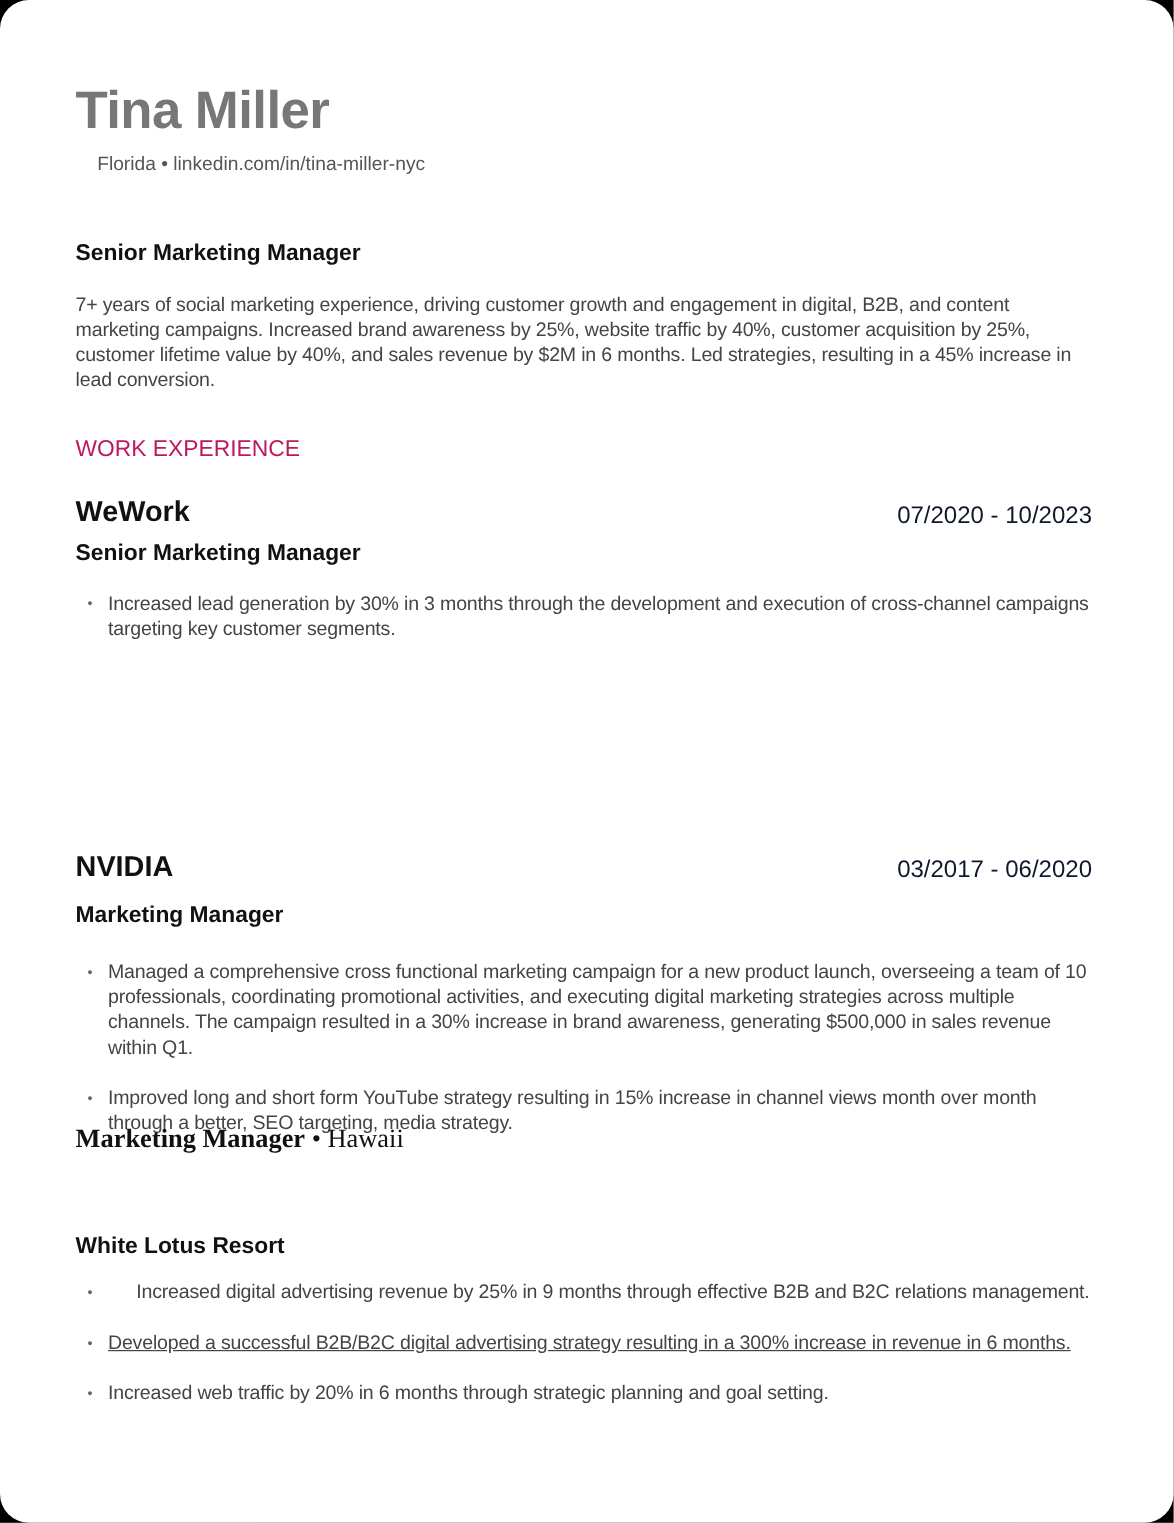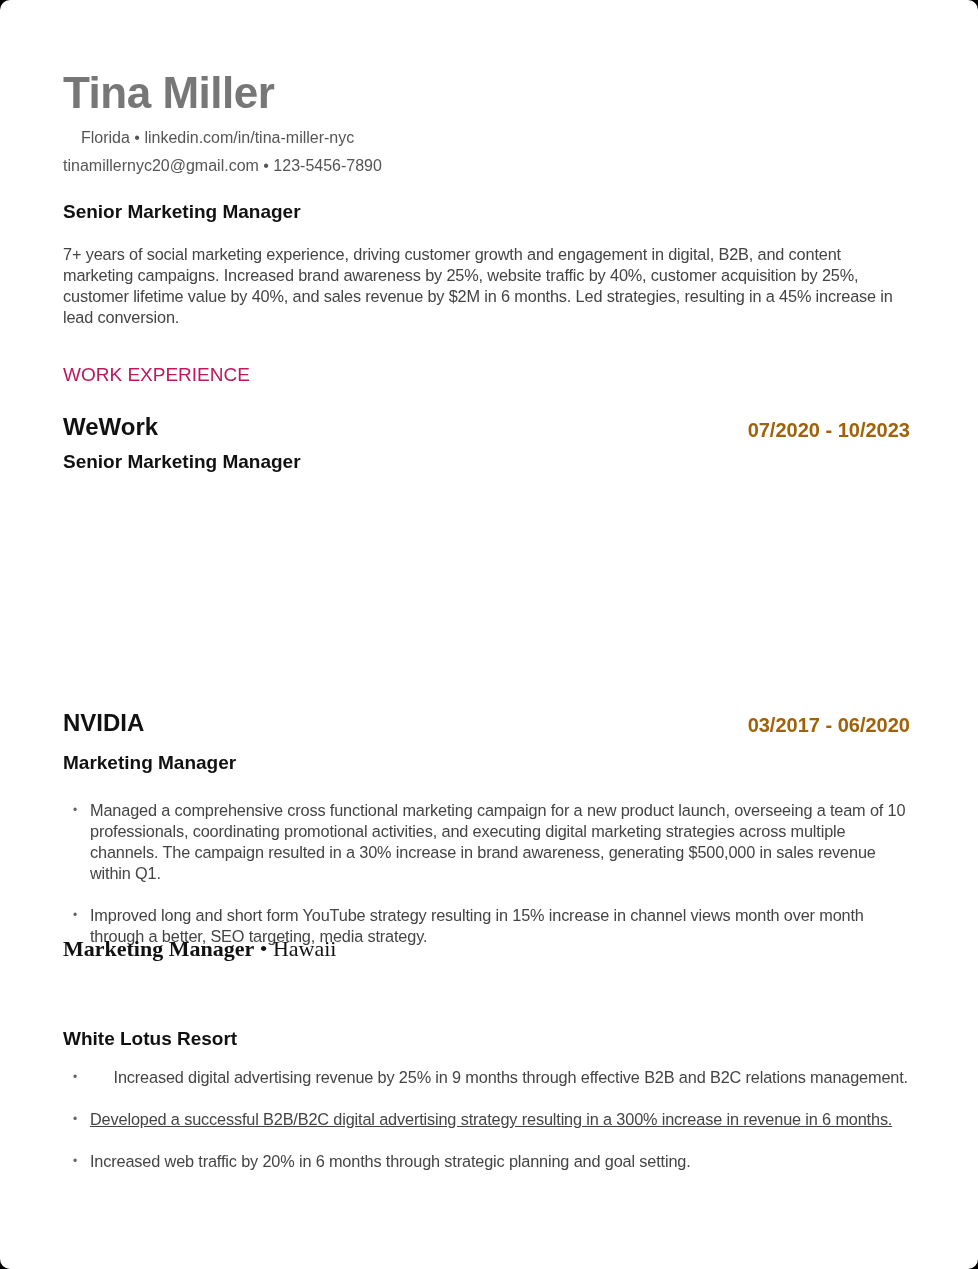--- a/index.html
+++ b/index.html
@@ -6,21 +6,21 @@
     body {
       width: 978px; height: 1269px;
       background: #000000;
       overflow: hidden;
       font-family: "Liberation Sans", "DejaVu Sans", sans-serif;
     }
     .card {
       position: absolute; left: 0; top: 0;
       width: 978px; height: 1269px;
       background: #ffffff;
-      border-radius: 10px;
+      border-radius: 24px;
       box-sizing: border-box;
     }
     .abs { position: absolute; white-space: nowrap; }
     .name {
       left: 63px; top: 66px;
       font-size: 44px; font-weight: bold; color: #777777;
       letter-spacing: -0.5px; line-height: 54px;
     }
     .contact {
       left: 63px; font-size: 16px; color: #555555; line-height: 20px;
@@ -33,21 +33,21 @@
       font-size: 16.3px; color: #444444; line-height: 21px;
       letter-spacing: -0.15px;
     }
     .section-title {
       left: 63px; top: 363px; font-size: 19px; color: #be185d; line-height: 24px;
     }
     .company {
       left: 63px; font-size: 24px; font-weight: bold; color: #111111; line-height: 30px;
     }
     .dates {
-      right: 68px; font-size: 20px; color: #a16207; line-height: 26px; font-weight: bold;
+      right: 68px; font-size: 20px; color: #0f172a; line-height: 26px;
     }
     .role {
       left: 63px; font-size: 19px; font-weight: bold; color: #111111; line-height: 24px;
     }
     .role .loc { font-weight: normal; }
     .role-lg { font-size: 22px; line-height: 28px; }
     ul.bullets {
       position: absolute; left: 63px; width: 845px;
       margin: 0; padding: 0; list-style: none;
     }
@@ -61,31 +61,31 @@
       color: #666666; font-size: 12px;
     }
   </style>
 </head>
 <body>
 
 <div class="card">
 
   <div class="abs name">Tina Miller</div>
   <div class="abs contact" style="top:128px;margin-left:18px;">Florida • linkedin.com/in/tina-miller-nyc</div>
-  <div class="abs contact" style="top:156px;">tinamillernyc20@gmail.com • 123-5456-7890</div>
   <div class="abs headline">Senior Marketing Manager</div>
   <div class="summary">7+ years of social marketing experience, driving customer growth and engagement in digital, B2B, and content marketing campaigns. Increased brand awareness by 25%, website traffic by 40%, customer acquisition by 25%, customer lifetime value by 40%, and sales revenue by $2M in 6 months. Led strategies, resulting in a 45% increase in lead conversion.</div>
 
   <div class="abs section-title">WORK EXPERIENCE</div>
 
   <div>
     <div class="abs company" style="top:412px;">WeWork</div>
     <div class="abs dates" style="top:417px;">07/2020 - 10/2023</div>
     <div class="abs role" style="top:450px;">Senior Marketing Manager</div>
     <ul class="bullets" style="top:493px;">
+      <li style="margin-bottom:15px;">Increased lead generation by 30% in 3 months through the development and execution of cross-channel campaigns targeting key customer segments.</li>
     </ul>
   </div>
 
   <div>
     <div class="abs company" style="top:708px;">NVIDIA</div>
     <div class="abs dates" style="top:712px;">03/2017 - 06/2020</div>
     <div class="abs role" style="top:751px;">Marketing Manager</div>
     <ul class="bullets" style="top:800px;">
       <li style="margin-bottom:21px;">Managed a comprehensive cross functional marketing campaign for a new product launch, overseeing a team of 10 professionals, coordinating promotional activities, and executing digital marketing strategies across multiple channels. The campaign resulted in a 30% increase in brand awareness, generating $500,000 in sales revenue within Q1.</li>
       <li>Improved long and short form YouTube strategy resulting in 15% increase in channel views month over month through a better, SEO targeting, media strategy.</li>

